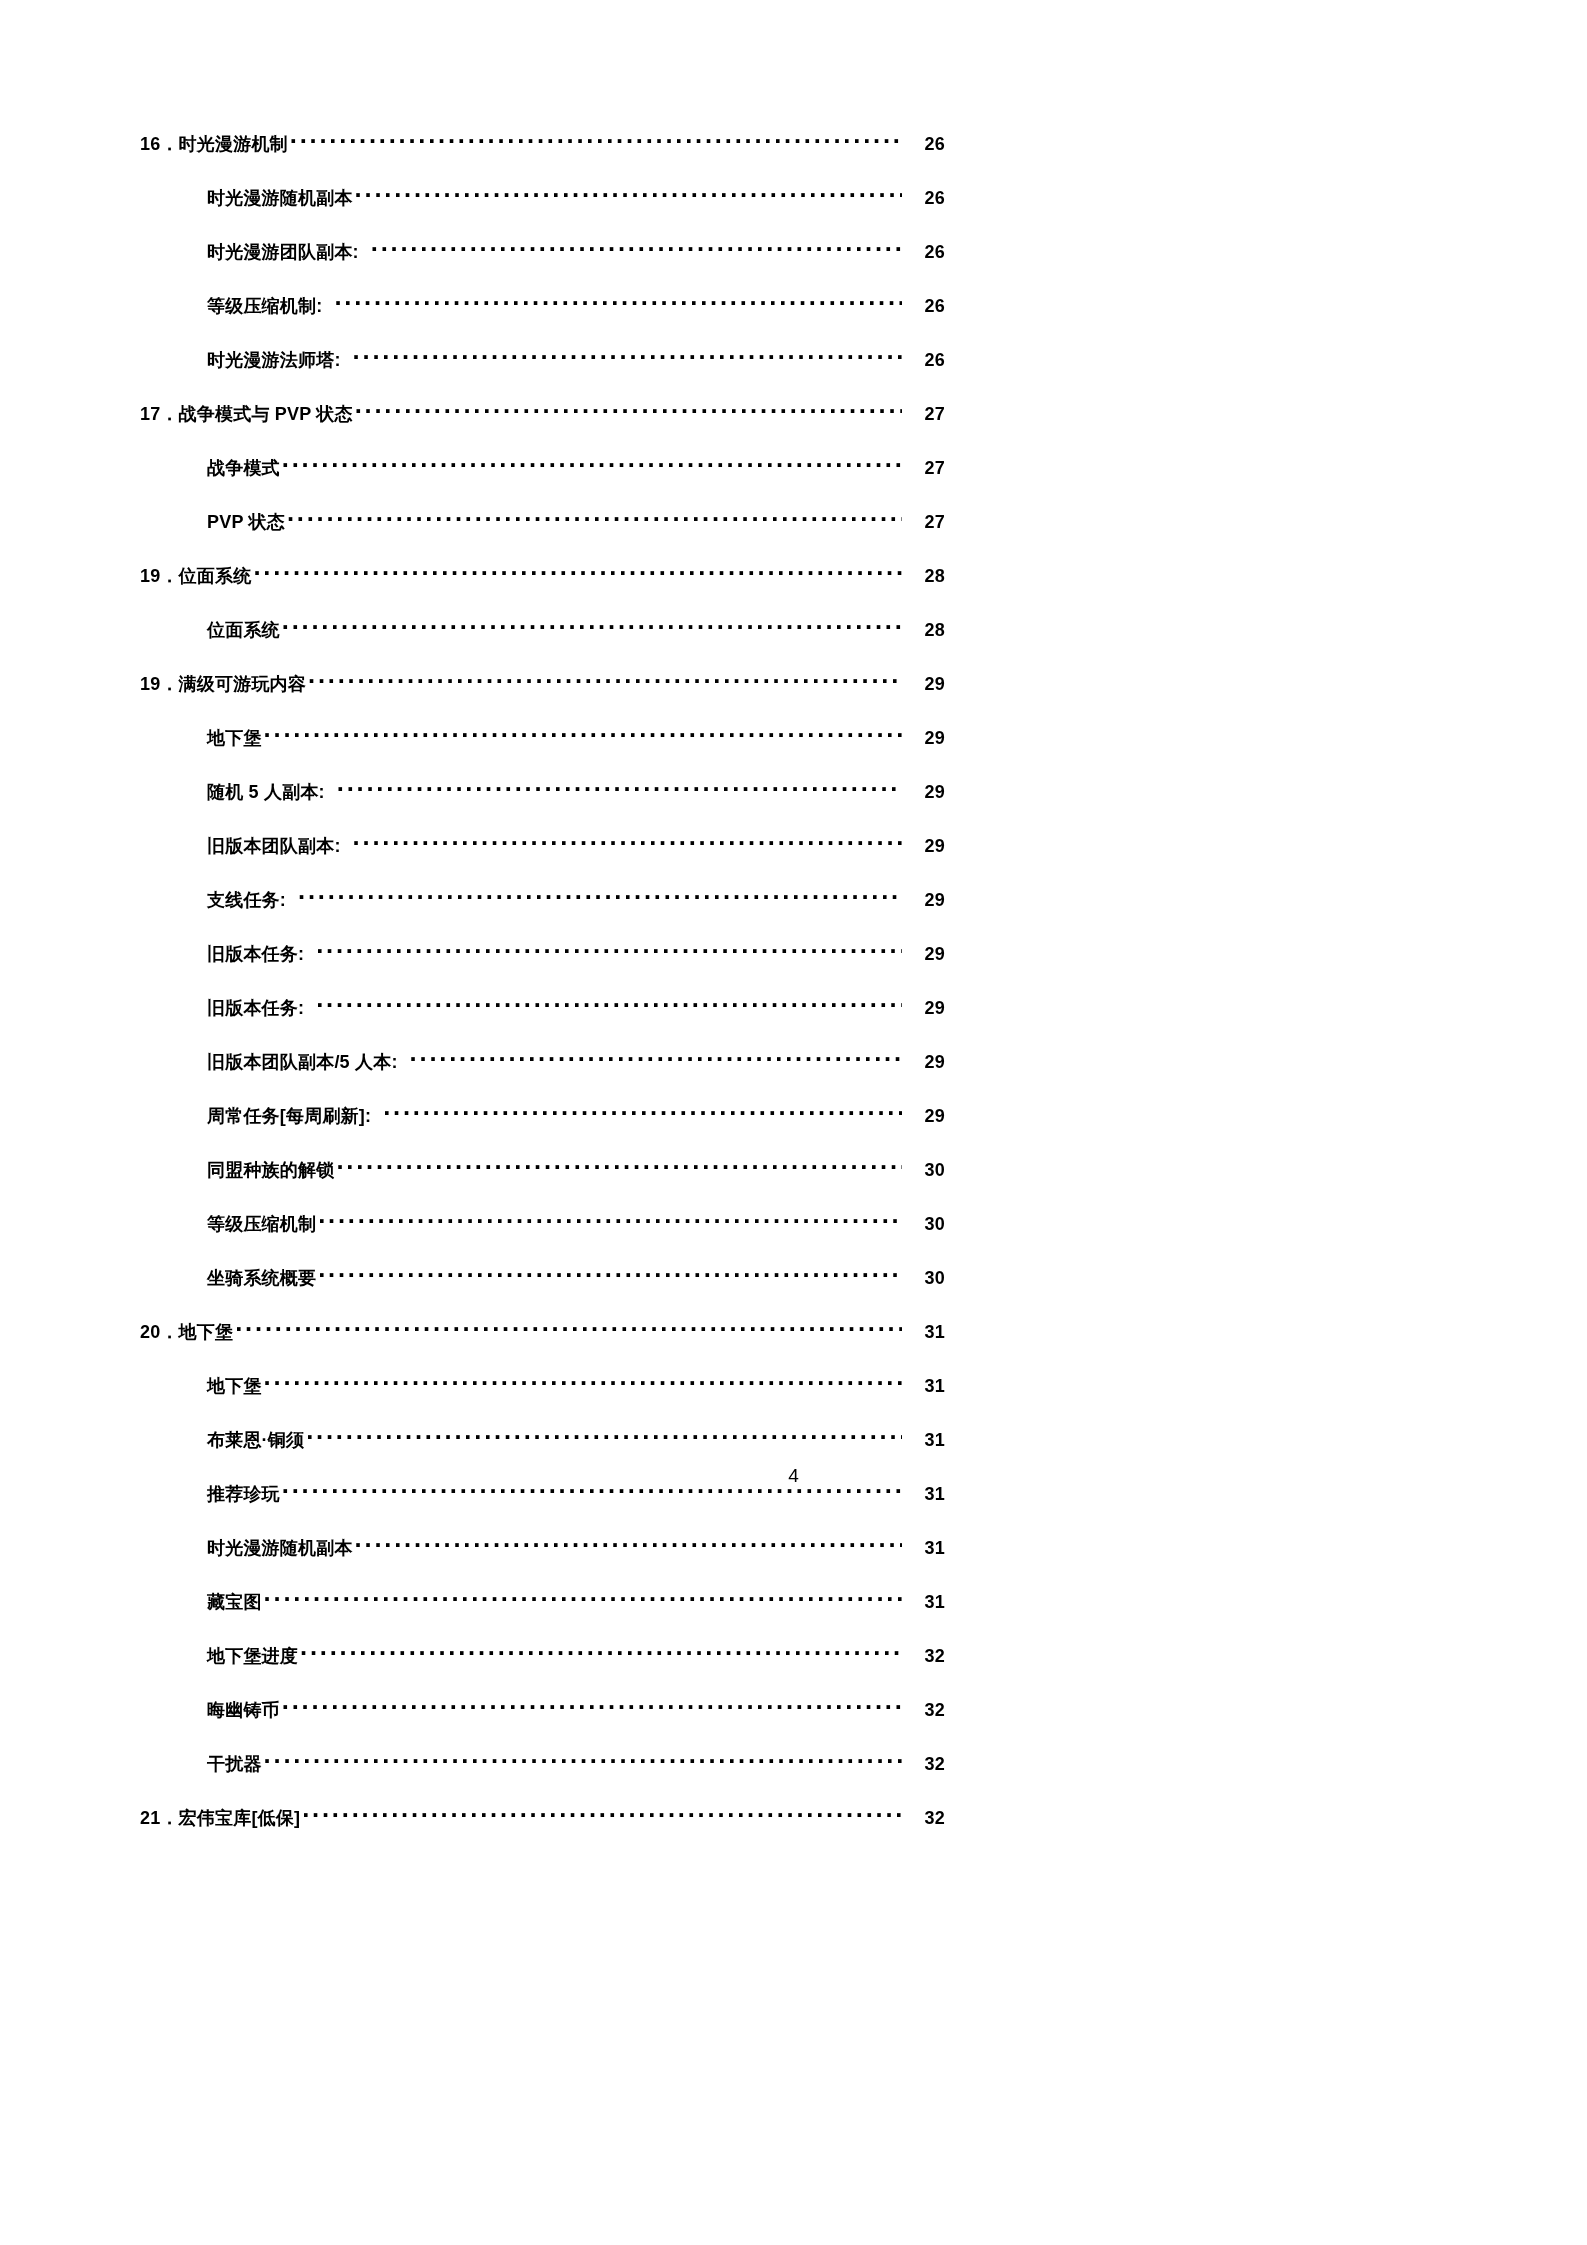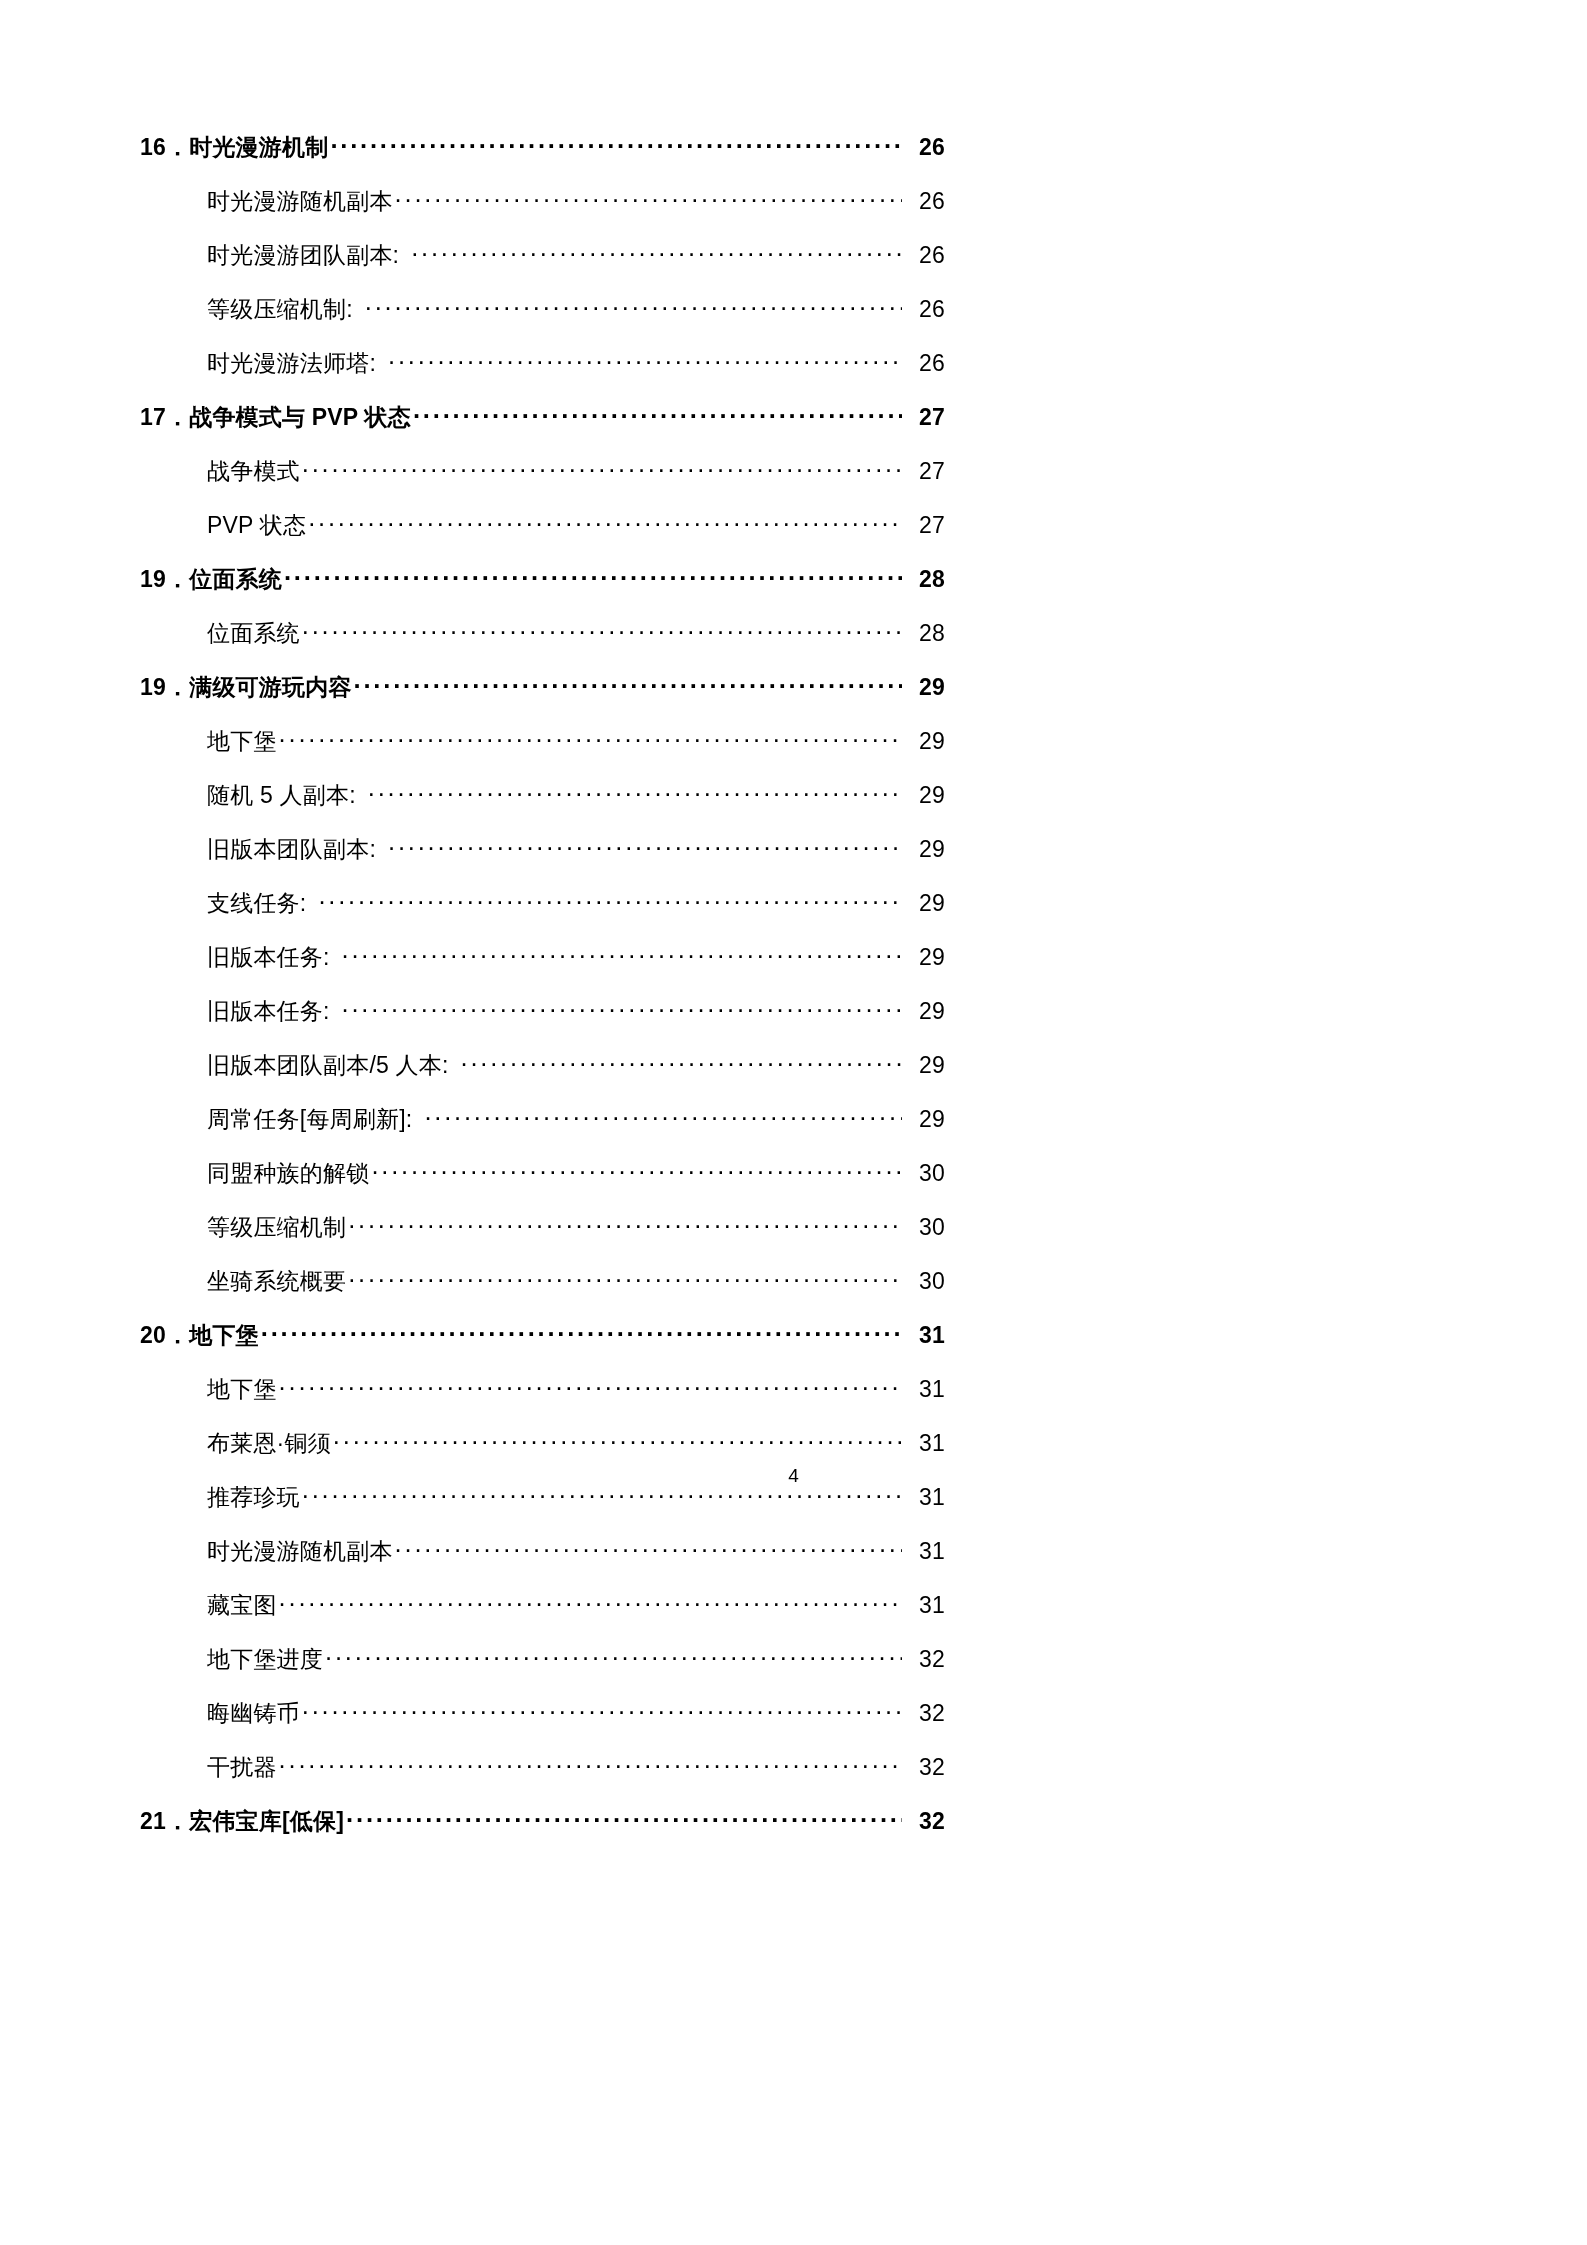--- a/index.html
+++ b/index.html
@@ -26,35 +26,35 @@
     left: 140px;
     top: 120px;
     width: 805px;
   }
   .toc-entry {
     display: flex;
     align-items: baseline;
     width: 100%;
     box-sizing: border-box;
     white-space: nowrap;
-    font-size: 23px;
+    font-size: 18px;
     line-height: 1;
     color: #000000;
   }
   .toc-entry.level-1 {
     height: 54px;
     padding-top: 12px;
     padding-left: 0px;
     font-weight: 600;
   }
   .toc-entry.level-2 {
     height: 54px;
     padding-top: 12px;
     padding-left: 67px;
-    font-weight: 400;
+    font-weight: 700;
     justify-content: center;
   }
   .entry-title {
     flex: 0 0 auto;
     letter-spacing: 0.2px;
   }
   .leader {
     flex: 1 1 auto;
     min-width: 10px;
     overflow: hidden;

